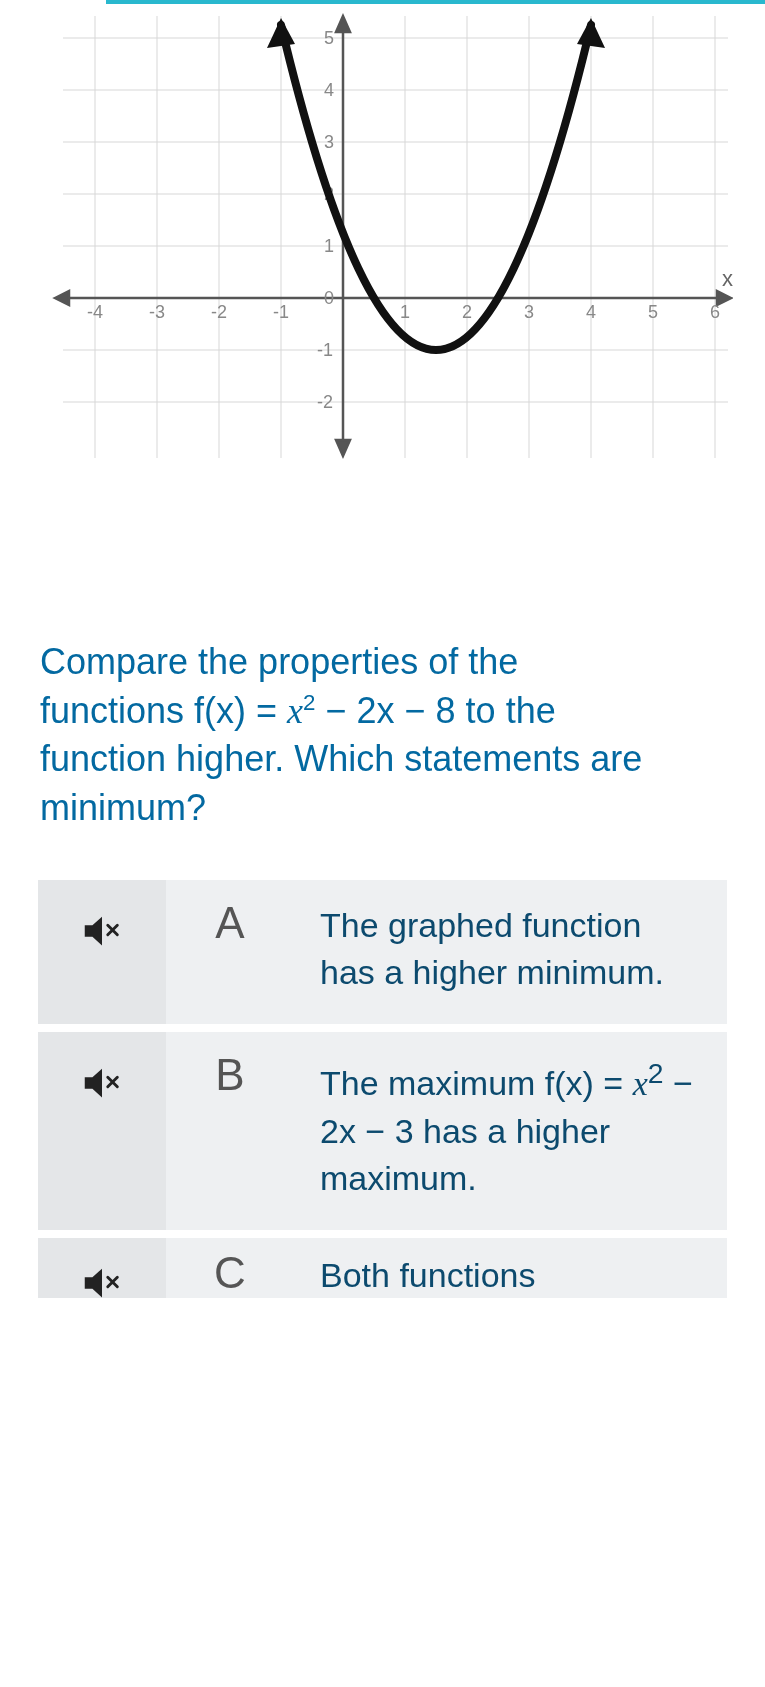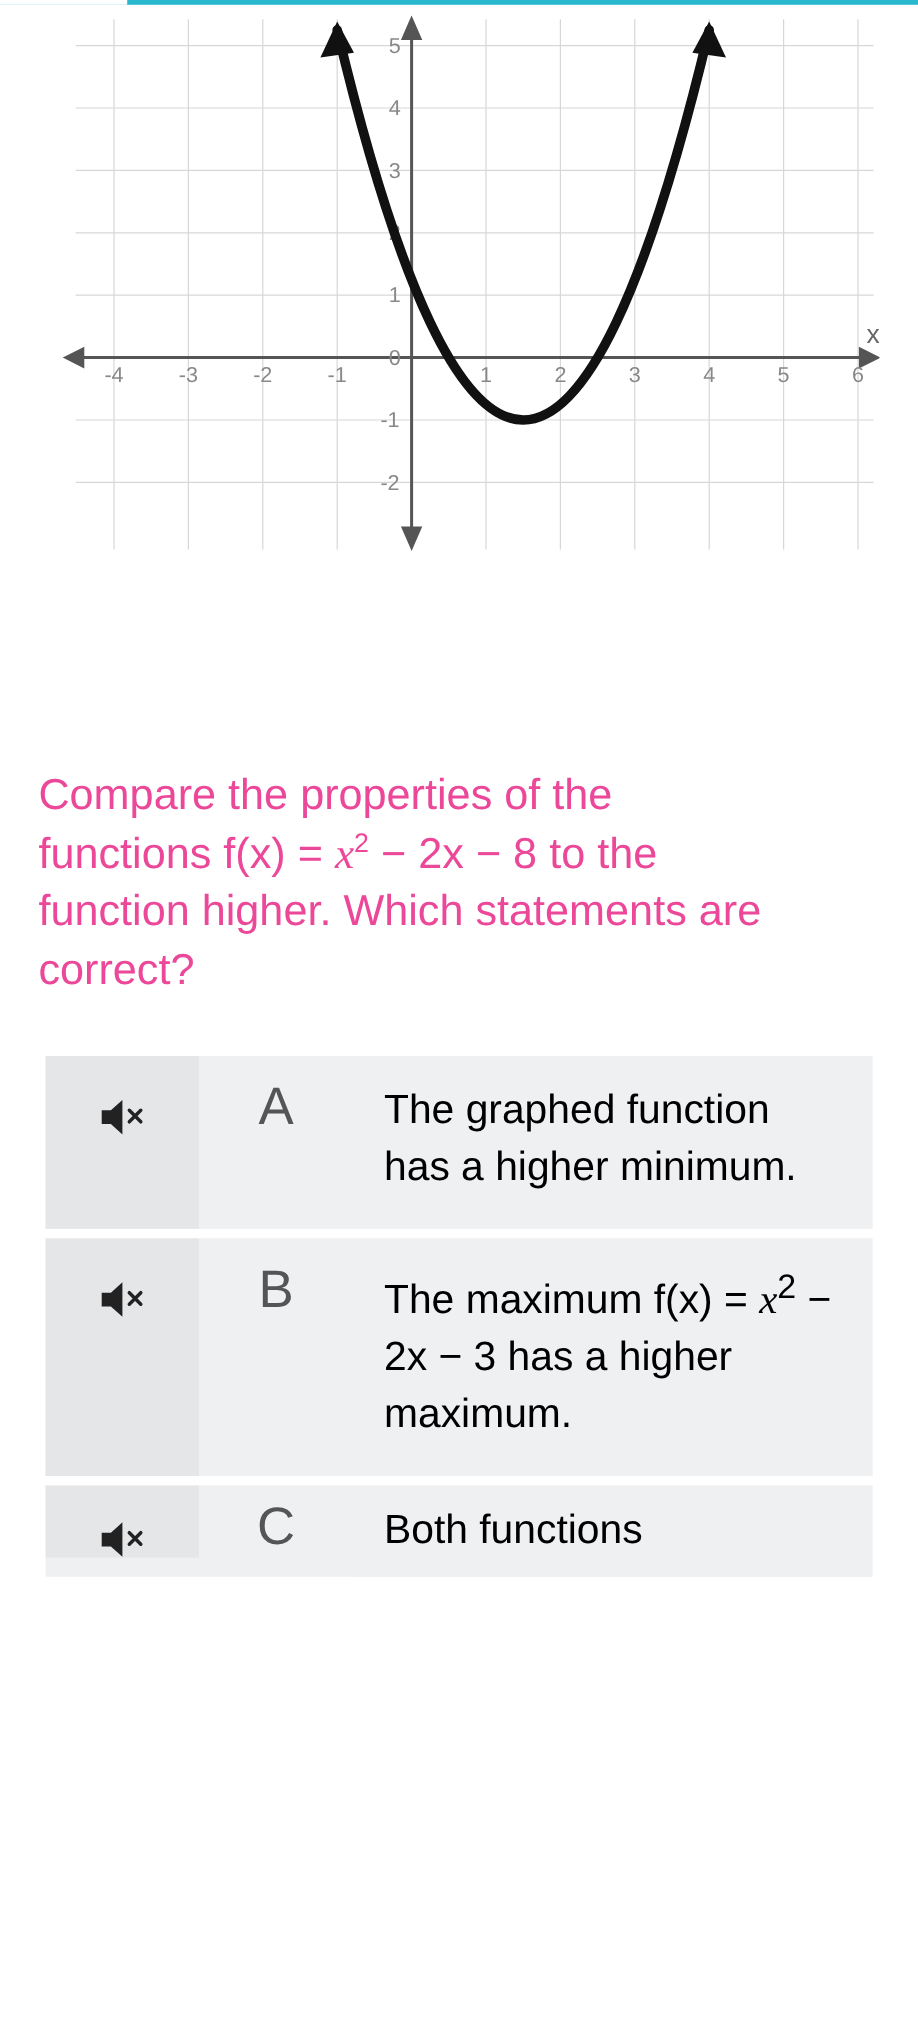--- a/index.html
+++ b/index.html
@@ -5,36 +5,36 @@
   * { box-sizing: border-box; margin: 0; padding: 0; }
   html, body { width: 765px; font-family: -apple-system, "Helvetica Neue", Arial, sans-serif; color: #444; background: #fff; }
   body { overflow: hidden; height: 1687px; position: relative; }
 
   .top-rail { height: 4px; background: #29b8ce; position: relative; }
   .top-rail::before { content:""; position:absolute; left:0; top:0; height:4px; width:106px; background:#fff; }
 
   .graph-wrap { width: 700px; margin: 4px auto 0 auto; position: relative; }
   .graph-svg { display:block; width:100%; height:auto; }
 
-  .question { padding: 0 32px; margin-top: 170px; font-size: 36px; line-height: 1.35; color:#ec4899; font-weight: 400; }
+  .question { padding: 0 16px; margin-top: 170px; font-size: 36px; line-height: 1.35; color:#0369a1; font-weight: 400; margin-left: 24px; }
   .question sup { font-size: 0.62em; vertical-align: super; line-height: 0; }
   .math-x { font-family: "Times New Roman", Georgia, serif; font-style: italic; }
 
   .answers { margin: 48px 38px 0 38px; }
   .answer-row { display:flex; align-items:stretch; margin-bottom: 8px; background:#eef0f2; }
   .audio-cell { flex: 0 0 128px; display:flex; align-items:flex-start; justify-content:center; padding-top:28px; background:#e4e6e8; }
   .letter-cell { flex: 0 0 128px; display:flex; align-items:flex-start; justify-content:center; padding-top:18px; background:#eef0f2; font-size:44px; color:#555; }
-  .text-cell  { flex: 1 1 auto; padding: 22px 26px 28px 26px; font-size:34px; line-height:1.38; color:#000000; background:#eef0f2; }
+  .text-cell  { flex: 1 1 auto; padding: 22px 26px 28px 26px; font-size:34px; line-height:1.38; color:#0c4a6e; background:#eef0f2; }
 
   .audio-icon { width:46px; height:46px; display:block; }
 
   .partial-row { display:flex; align-items:flex-start; margin-top:0; }
   .partial-row .audio-cell { height: 60px; padding-top: 22px; }
   .partial-row .letter-cell { height:60px; padding-top: 10px; }
-  .partial-row .text-cell  { height:76px; padding-top: 14px; padding-bottom:0; overflow:hidden; }
+  .partial-row .text-cell  { height:60px; padding-top: 14px; padding-bottom:0; overflow:hidden; }
 </style>
 </head>
 <body>
 
 <div class="top-rail"></div>
 
 <div class="graph-wrap">
   <svg class="graph-svg" viewBox="0 0 700 460">
 
     <g stroke="#d7d7d7" stroke-width="1">
@@ -97,21 +97,21 @@
 
     <polygon points="248,10 234,40 262,36" fill="#111"></polygon>
     <polygon points="558,10 544,36 572,40" fill="#111"></polygon>
   </svg>
 </div>
 
 <div class="question">
   <span>Compare the properties of the</span><br>
   <span>functions f(x) = </span><span class="math-x">x</span><sup>2</sup><span> − 2x − 8 to the</span><br>
   <span>function higher. Which statements are</span><br>
-  <span>correct?</span>
+  <span>minimum?</span>
 </div>
 
 <div class="answers">
 
   <div class="answer-row">
     <div class="audio-cell">
       <svg class="audio-icon" viewBox="0 0 48 48">
         <path d="M6 18 h8 l10 -9 v30 l-10 -9 h-8 z" fill="#222"></path>
         <path d="M30 18 l10 10 M40 18 l-10 10" stroke="#222" stroke-width="3" fill="none" stroke-linecap="round"></path>
       </svg>

